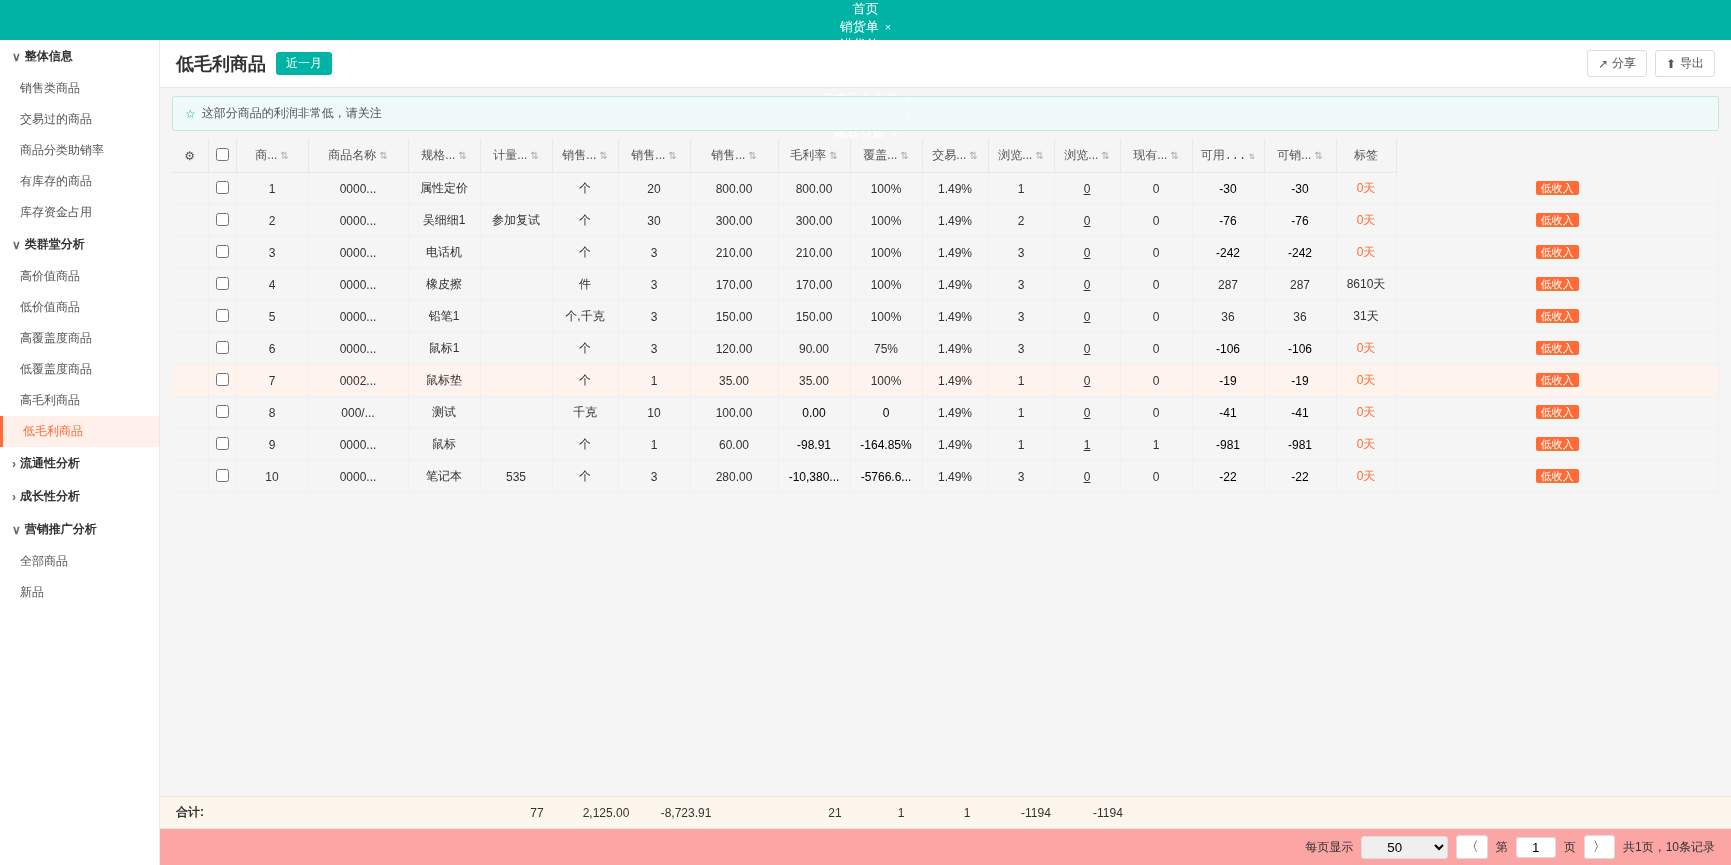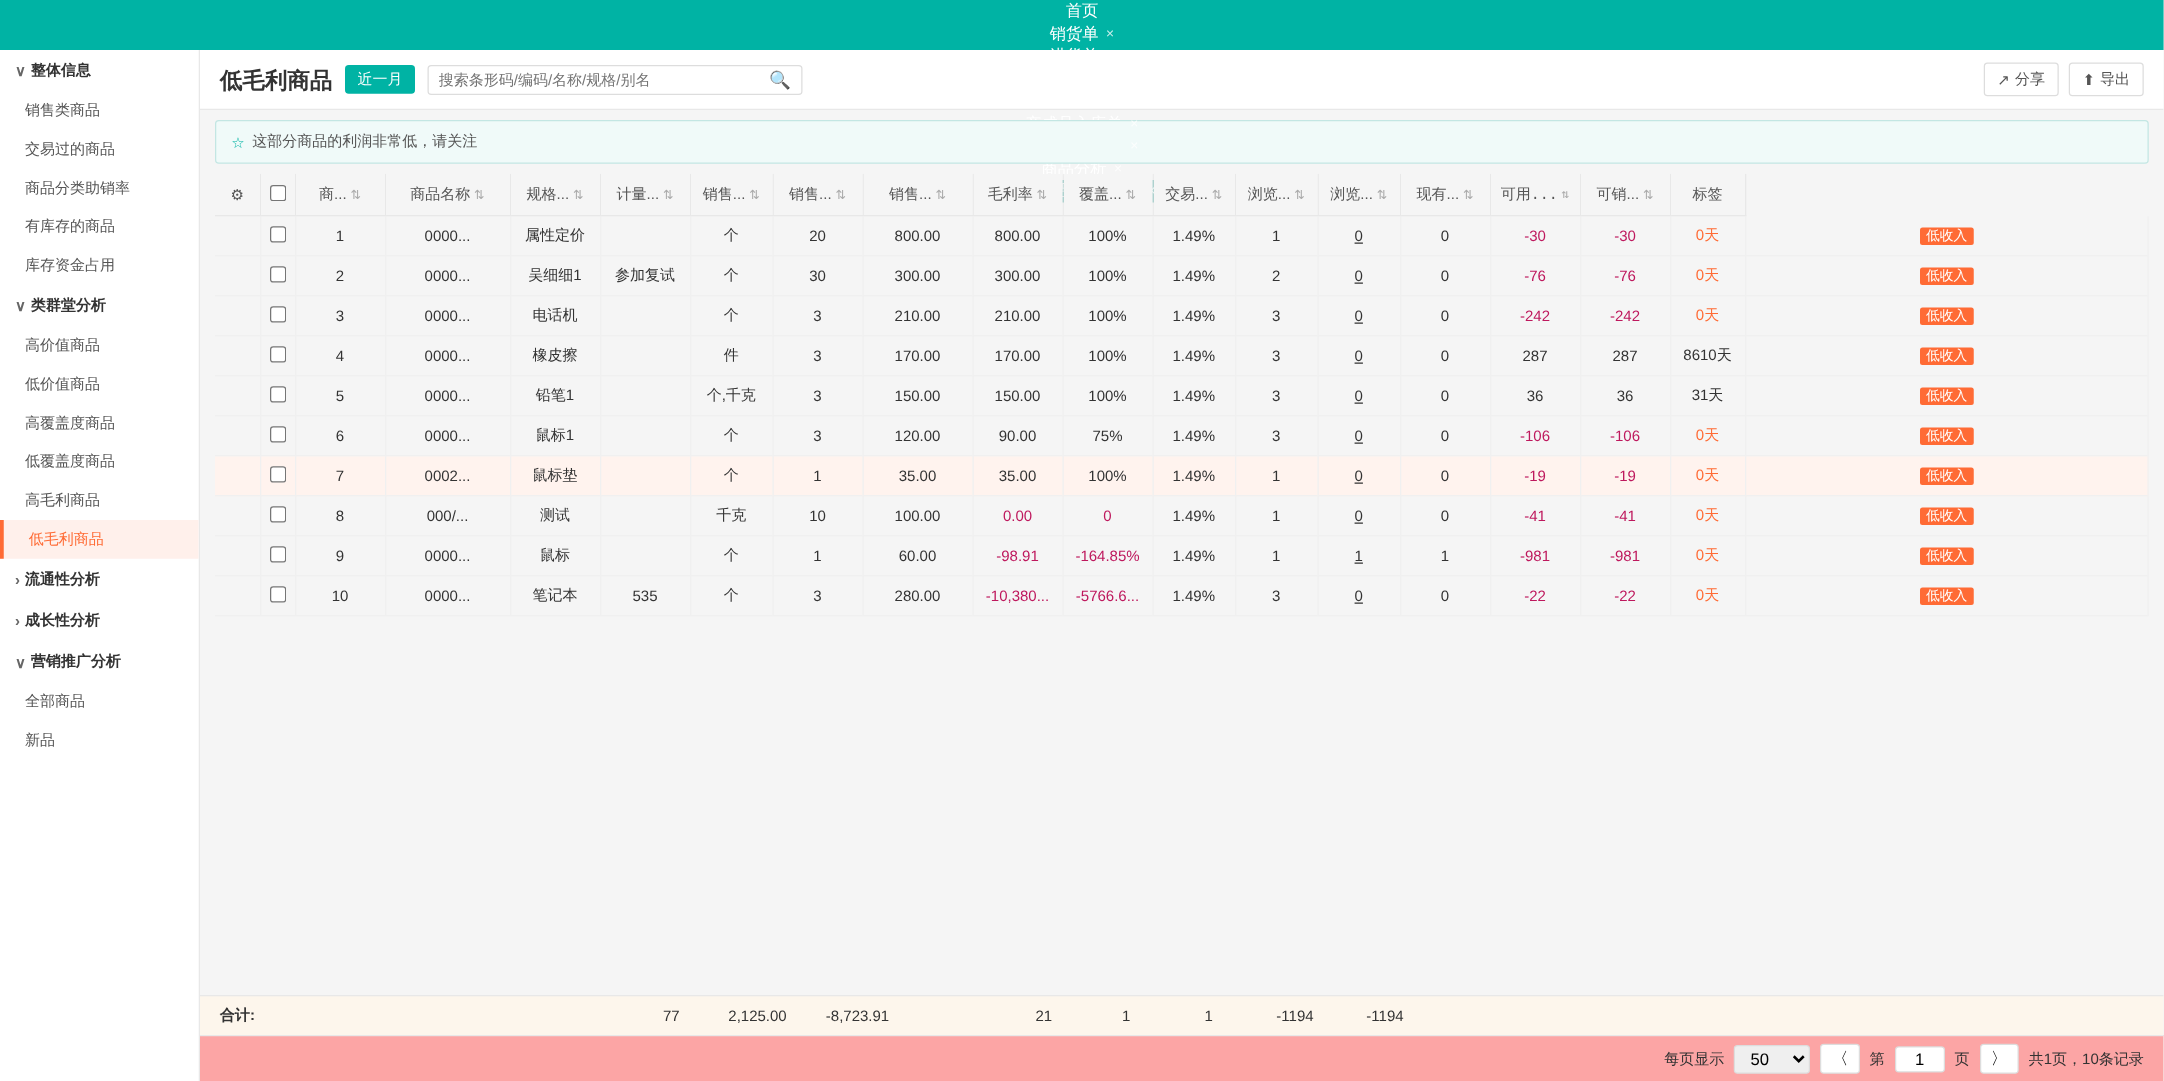--- a/index.html
+++ b/index.html
@@ -44,33 +44,33 @@
     table { width: 100%; border-collapse: collapse; font-size: 12px; }
     thead tr { background: #f5f5f5; }
     thead th { padding: 8px 6px; text-align: center; border-bottom: 1px solid #e8e8e8; border-right: 1px solid #e8e8e8; white-space: nowrap; color: #555; font-weight: normal; position: sticky; top: 0; background: #f5f5f5; z-index: 1; }
     thead th .col-header { display: flex; align-items: center; justify-content: center; gap: 3px; }
     thead th .sort-icon { color: #aaa; font-size: 10px; }
     tbody tr { border-bottom: 1px solid #f0f0f0; }
     tbody tr.highlighted { background: #fff3ee; }
     tbody td { padding: 7px 6px; text-align: center; border-right: 1px solid #f0f0f0; white-space: nowrap; }
     tbody td.text-left { text-align: center; }
     .tag-badge { background: #ff6b35; color: #fff; border-radius: 2px; padding: 1px 5px; font-size: 11px; }
-    .text-red { color: #be185d; }
+    .text-red { color: #000000; }
     .text-orange { color: #ff6b35; }
     .underline { text-decoration: underline; cursor: pointer; }
 
     
     .table-footer { background: #fdf6ec; border-top: 1px solid #e8e8e8; padding: 7px 16px; display: flex; align-items: center; font-size: 12px; }
     .footer-total-label { font-weight: bold; margin-right: 20px; }
     .footer-cells { display: flex; flex: 1; }
     .footer-cell { text-align: center; padding: 0 6px; }
 
     
     .pagination-bar { background: #fca5a5; border-top: 1px solid #e8e8e8; padding: 6px 16px; display: flex; align-items: center; justify-content: flex-end; gap: 8px; font-size: 12px; }
-    .page-size-select { border: 1px solid #ddd; padding: 2px 8px; border-radius: 3px; }
+    .page-size-select { border: 1px solid #ddd; padding: 2px 21px; border-radius: 3px; }
     .page-nav-btn { border: 1px solid #ddd; background: #fff; padding: 2px 8px; border-radius: 3px; cursor: pointer; }
     .page-input { border: 1px solid #ddd; padding: 2px 6px; border-radius: 3px; width: 40px; text-align: center; }
   </style>
 </head>
 <body>
 
 <div class="top-nav">
   <div class="nav-item">首页</div>
   <div class="nav-item">
     <span>销货单</span>
@@ -157,24 +157,20 @@
       <div class="sidebar-item">全部商品</div>
       <div class="sidebar-item">新品</div>
     </div>
   </div>
 
   <div class="content">
 
     <div class="content-header">
       <div class="page-title">低毛利商品</div>
       <button class="filter-btn">近一月</button>
-      <div class="search-box">
-        <input type="text" placeholder="搜索条形码/编码/名称/规格/别名" style="">
-        <span class="search-icon">🔍</span>
-      </div>
       <div class="header-actions">
         <button class="action-btn">
           <span>↗</span>
           <span>分享</span>
         </button>
         <button class="action-btn">
           <span>⬆</span>
           <span>导出</span>
         </button>
       </div>

